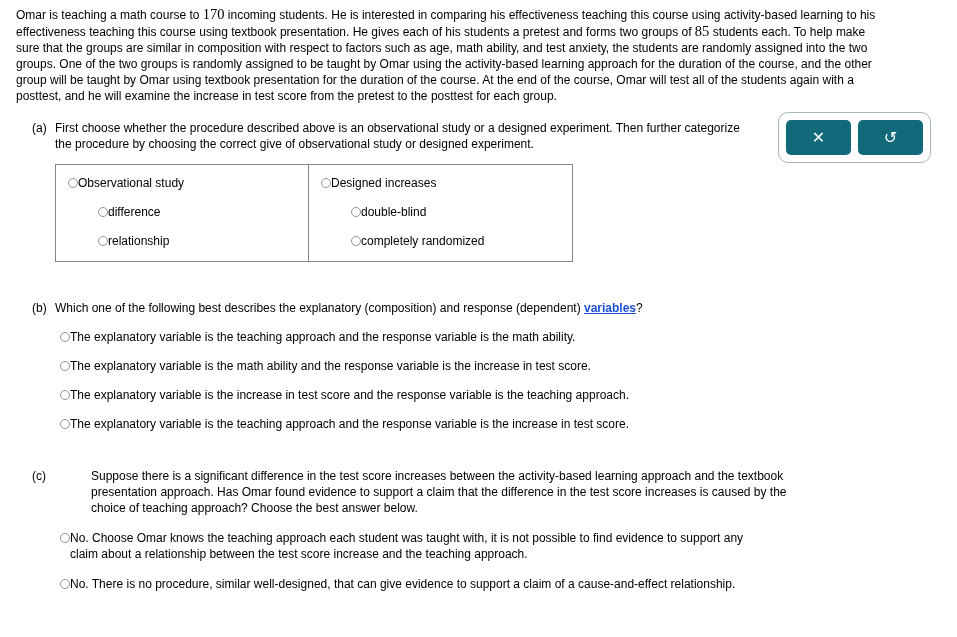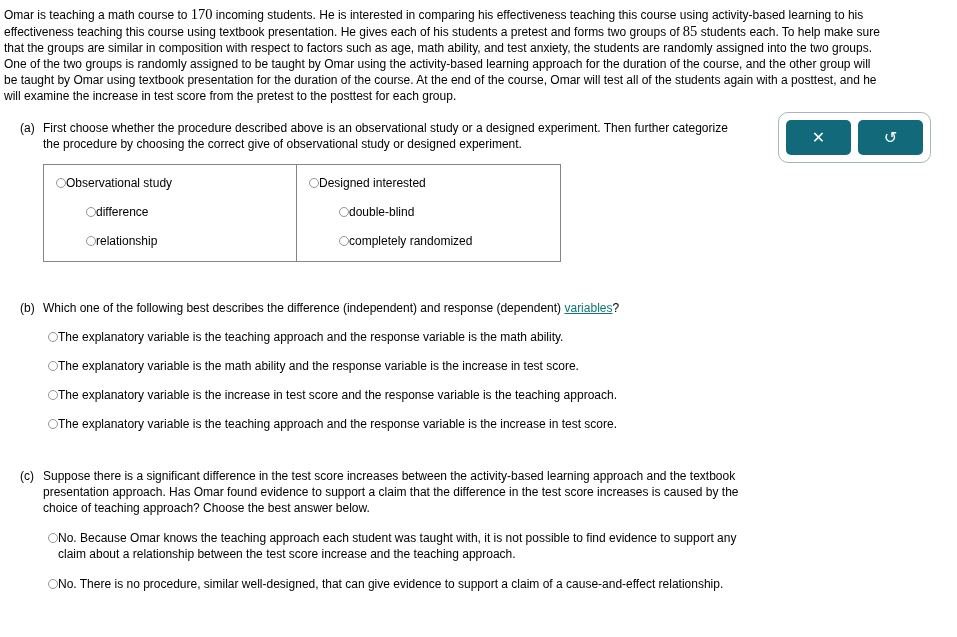--- a/index.html
+++ b/index.html
@@ -2,21 +2,21 @@
 <html><head>
 <meta charset="utf-8">
 <style>
   * { margin:0; padding:0; box-sizing:border-box; }
   html,body { background:#ffffff; }
   body {
     width:957px; height:637px; position:relative; overflow:hidden;
     font-family:"Liberation Sans","DejaVu Sans",sans-serif;
     font-size:12px; line-height:16px; color:#000;
   }
-  .page { position:relative; width:886px; height:637px; padding:6px 4px 0 4px; }
+  .page { position:relative; width:886px; height:637px; padding:6px 4px 0 16px; }
 
   
   .intro { max-width:950px; }
   .mathnum {
     font-family:"Liberation Serif","DejaVu Serif",serif;
     font-size:14.5px;
   }
 
   
   .answer-toolbar {
@@ -34,21 +34,21 @@
   
   .part { display:flex; align-items:flex-start; }
   .part-a { margin-top:16px; }
   .part-b { margin-top:38px; }
   .part-c { margin-top:36px; }
   .plabel { width:23px; flex:none; padding-left:16px; }
   .part .plabel { padding-left:16px; width:39px; }
   .pbody { flex:1; }
   .question { }
   .q-a { max-width:700px; }
-  .q-c { max-width:720px; }
+  .q-c { max-width:720px;margin-left:36px; }
 
   
   .radio {
     flex:none; display:inline-block; width:10px; height:10px;
     border:1px solid #8f969c; border-radius:50%; background:#fff;
     margin-top:3px; cursor:pointer;
   }
 
   
   .choice-table {
@@ -68,21 +68,21 @@
   .opt {
     display:flex; align-items:flex-start;
     margin:13px 0 0 5px;
   }
   .opt-text { }
   .opt-c .opt-text { max-width:700px; }
   .part-c .opt { margin-top:14px; }
   .part-b .opt:first-of-type { margin-top:12px; }
 
   .term-link {
-    color:#0f766e; text-decoration:underline; cursor:pointer;
+    color:#1d4ed8; text-decoration:underline; cursor:pointer;font-weight:bold;
   }
 </style>
 </head>
 <body>
 
 <div class="page">
 
   <p class="intro"><span>Omar is teaching a math course to </span><span class="mathnum">170</span><span> incoming students. He is interested in comparing his effectiveness teaching this course using activity-based learning to his effectiveness teaching this course using textbook presentation. He gives each of his students a pretest and forms two groups of </span><span class="mathnum">85</span><span> students each. To help make sure that the groups are similar in composition with respect to factors such as age, math ability, and test anxiety, the students are randomly assigned into the two groups. One of the two groups is randomly assigned to be taught by Omar using the activity-based learning approach for the duration of the course, and the other group will be taught by Omar using textbook presentation for the duration of the course. At the end of the course, Omar will test all of the students again with a posttest, and he will examine the increase in test score from the pretest to the posttest for each group.</span></p>
 
   <div class="answer-toolbar">
@@ -111,41 +111,41 @@
               <span>difference</span>
             </div>
             <div class="radio-row sub">
               <span class="radio"></span>
               <span>relationship</span>
             </div>
           </td>
           <td class="cell-exp">
             <div class="radio-row main">
               <span class="radio"></span>
-              <span>Designed interested</span>
+              <span>Designed increases</span>
             </div>
             <div class="radio-row sub">
               <span class="radio"></span>
               <span>double-blind</span>
             </div>
             <div class="radio-row sub">
               <span class="radio"></span>
               <span>completely randomized</span>
             </div>
           </td>
         </tr>
       </tbody>
         </table>
     </div>
   </div>
 
   <div class="part part-b">
     <span class="plabel">(b)</span>
     <div class="pbody">
-      <div class="question"><span>Which one of the following best describes the difference (independent) and response (dependent) </span><a class="term-link">variables</a><span>?</span></div>
+      <div class="question"><span>Which one of the following best describes the explanatory (composition) and response (dependent) </span><a class="term-link">variables</a><span>?</span></div>
 
       <div class="opt">
         <span class="radio"></span>
         <span class="opt-text">The explanatory variable is the teaching approach and the response variable is the math ability.</span>
       </div>
       <div class="opt">
         <span class="radio"></span>
         <span class="opt-text">The explanatory variable is the math ability and the response variable is the increase in test score.</span>
       </div>
       <div class="opt">
@@ -159,21 +159,21 @@
     </div>
   </div>
 
   <div class="part part-c">
     <span class="plabel">(c)</span>
     <div class="pbody">
       <div class="question q-c">Suppose there is a significant difference in the test score increases between the activity-based learning approach and the textbook presentation approach. Has Omar found evidence to support a claim that the difference in the test score increases is caused by the choice of teaching approach? Choose the best answer below.</div>
 
       <div class="opt opt-c">
         <span class="radio"></span>
-        <span class="opt-text">No. Because Omar knows the teaching approach each student was taught with, it is not possible to find evidence to support any claim about a relationship between the test score increase and the teaching approach.</span>
+        <span class="opt-text">No. Choose Omar knows the teaching approach each student was taught with, it is not possible to find evidence to support any claim about a relationship between the test score increase and the teaching approach.</span>
       </div>
       <div class="opt opt-c">
         <span class="radio"></span>
         <span class="opt-text">No. There is no procedure, similar well-designed, that can give evidence to support a claim of a cause-and-effect relationship.</span>
       </div>
     </div>
   </div>
 
 </div>
 

